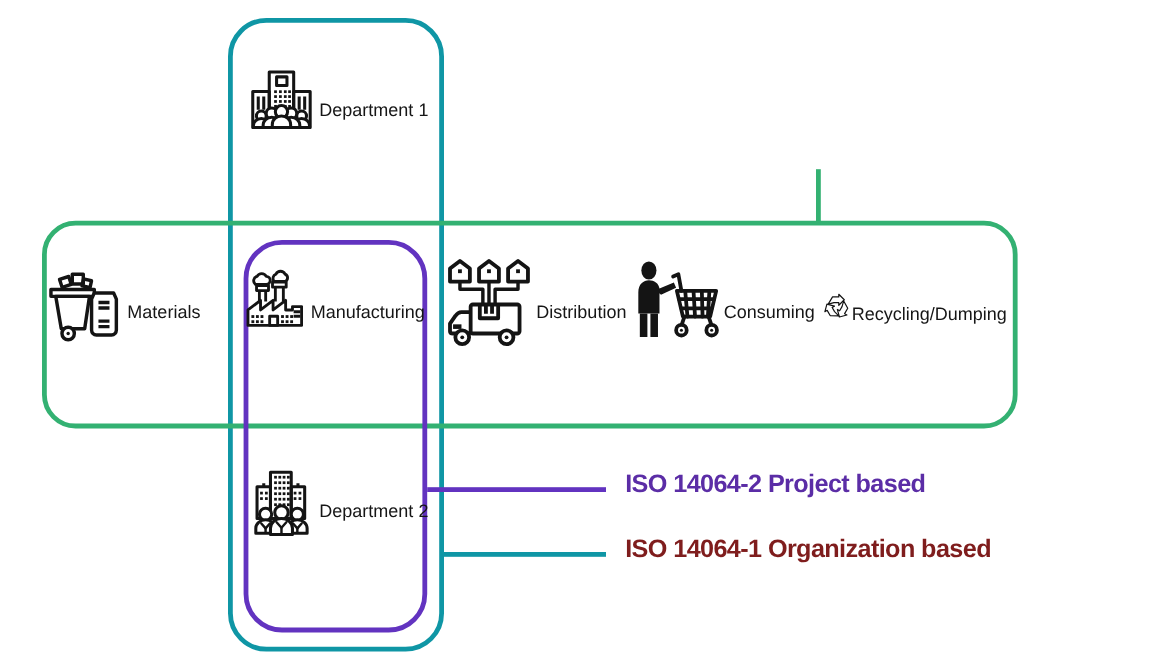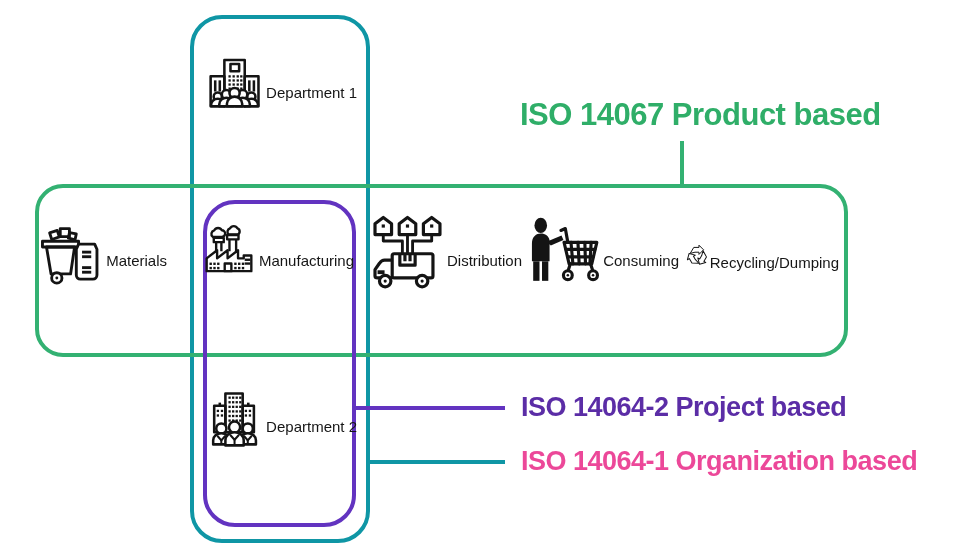--- a/index.html
+++ b/index.html
@@ -4,39 +4,38 @@
 <style>
   html,body{margin:0;padding:0;background:#ffffff;}
   .stage{position:relative;width:964px;height:560px;background:#ffffff;overflow:hidden;
          font-family:"Liberation Sans",sans-serif;}
   .box{position:absolute;box-sizing:border-box;border:4px solid #000;background:transparent;}
   .conn{position:absolute;}
   .cell{position:absolute;display:flex;flex-direction:row;align-items:center;}
   .cap{font-size:15px;color:#161616;text-align:center;white-space:nowrap;}
   .iso{position:absolute;font-weight:700;white-space:nowrap;letter-spacing:-0.5px;}
   .iso-product{font-size:31px;}
-  .iso-small{font-size:27px;}
+  .iso-small{font-size:21px;}
   svg.ic{display:block;}
 </style>
 </head>
 <body>
 
 <div class="stage">
 
   <div class="box" style="left: 190px; top: 15px; width: 180px; height: 528px; border-radius: 32px; border-color: rgb(15, 150, 165);"></div>
   <div class="box" style="left: 35px; top: 184px; width: 813px; height: 173px; border-radius: 28px; border-color: rgb(51, 177, 114);"></div>
   <div class="box" style="left: 203px; top: 200px; width: 153px; height: 327px; border-radius: 32px; border-color: rgb(98, 51, 192);"></div>
 
   <div class="conn" style="left: 680px; top: 141px; width: 4px; height: 46px; background-color: rgb(51, 177, 114);"></div>
   <div class="conn" style="left: 356px; top: 406px; width: 149px; height: 4px; background-color: rgb(98, 51, 192);"></div>
   <div class="conn" style="left: 368px; top: 460px; width: 137px; height: 4px; background-color: rgb(15, 150, 165);"></div>
 
-  <div class="iso iso-product" style="left: 520px; top: 97px; color: rgb(47, 174, 104);">ISO 14067 Product based</div>
   <div class="iso iso-small" style="left: 521px; top: 392px; color: rgb(91, 45, 166);">ISO 14064-2 Project based</div>
-  <div class="iso iso-small" style="left: 521px; top: 446px; color: #ec4899;">ISO 14064-1 Organization based</div>
+  <div class="iso iso-small" style="left: 521px; top: 446px; color: #7f1d1d;">ISO 14064-1 Organization based</div>
 
   <div class="cell" style="left:203px;top:28px;width:154px;">
     <svg class="ic" width="122" height="122" viewBox="0 0 124 124">
       <g stroke="#141414" stroke-width="5" fill="none" stroke-linejoin="round">
         <rect x="42" y="5" width="40" height="91"></rect>
         <rect x="54" y="13" width="17" height="14"></rect>
         <rect x="15" y="37" width="27" height="59"></rect>
         <rect x="82" y="37" width="27" height="59"></rect>
         <line x1="24" y1="45" x2="24" y2="67"></line>
           <line x1="33" y1="45" x2="33" y2="67"></line>

